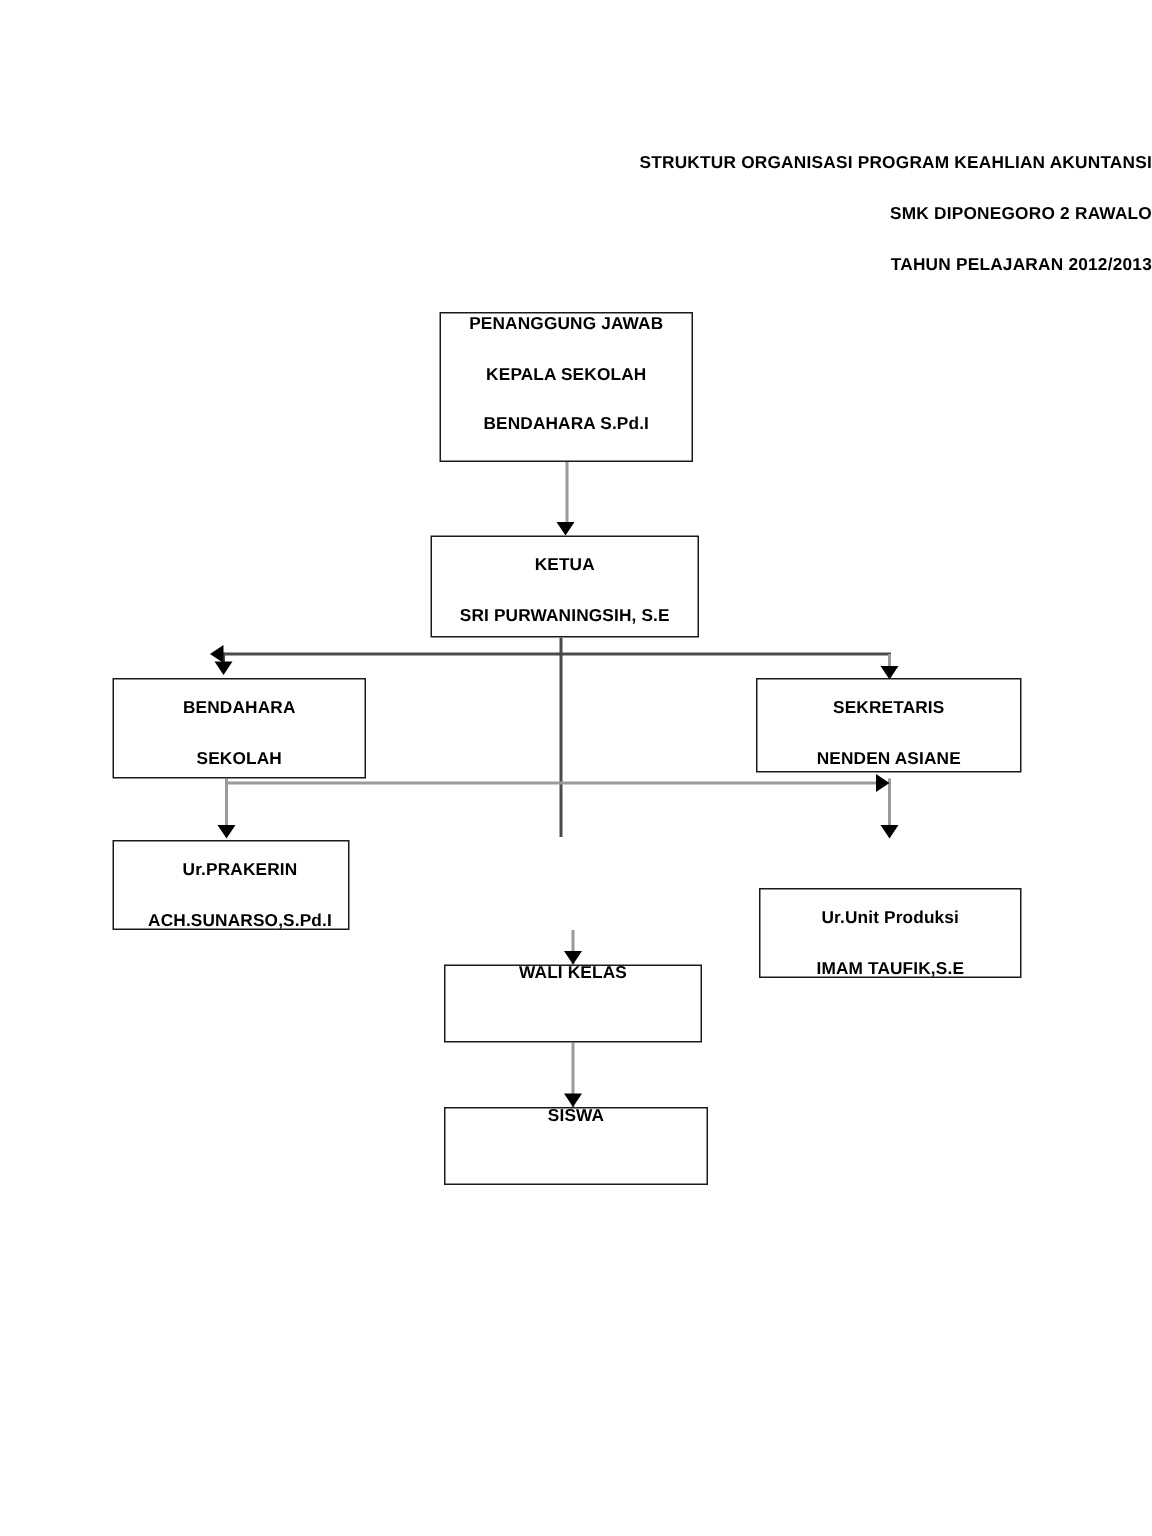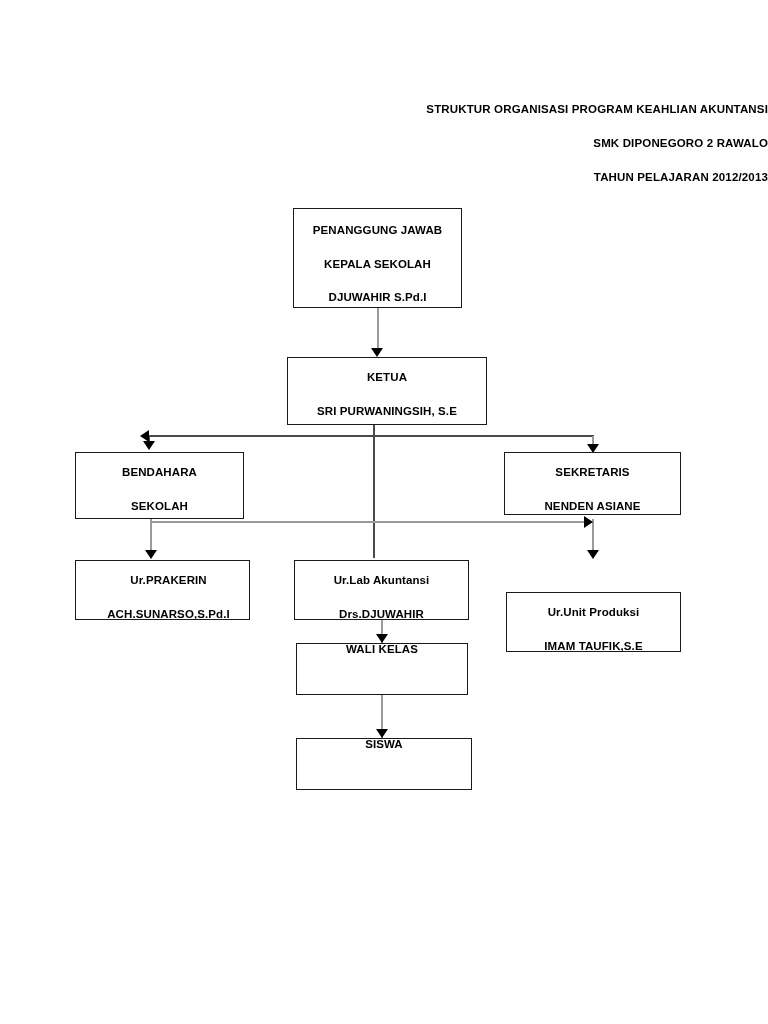--- a/index.html
+++ b/index.html
@@ -42,21 +42,21 @@
     text-align: center;
     z-index: 3;
   }
   .node .ln {
     font-size: 11.5px;
     font-weight: bold;
     letter-spacing: 0.1px;
     white-space: nowrap;
     line-height: 1;
   }
-  .node.pad3 { padding-top: 16px; }
+  .node.pad3 { padding-top: 2px; }
   .node.pad3 .ln { margin-bottom: 22px; }
   .node.pad2 { padding-top: 14px; }
   .node.pad2 .ln { margin-bottom: 22px; }
   .node.pad1 { padding-top: 0; }
 
   
   .vline {
     position: absolute;
     width: 1.6px;
     background: #9a9a9a;
@@ -133,47 +133,43 @@
   <div class="arrow-down" style="left:587px; top:550px;"></div>
 
   <div class="vline" style="left:381px; top:620px; height:24px;"></div>
   <div class="arrow-down" style="left:376px; top:634px;"></div>
   <div class="vline" style="left:381px; top:695px; height:44px;"></div>
   <div class="arrow-down" style="left:376px; top:729px;"></div>
 
   <div class="node pad3" style="left:293px; top:208px; width:169px; height:100px;">
     <div class="ln">PENANGGUNG JAWAB</div>
     <div class="ln">KEPALA SEKOLAH</div>
-    <div class="ln">DJUWAHIR S.Pd.I</div>
+    <div class="ln">BENDAHARA S.Pd.I</div>
   </div>
 
-  <div class="node pad2" style="left:287px; top:357px; width:200px; height:68px;">
+  <div class="node pad2" style="left:287px; top:357px; width:179px; height:68px;">
     <div class="ln">KETUA</div>
     <div class="ln">SRI PURWANINGSIH, S.E</div>
   </div>
 
   <div class="node pad2" style="left:75px; top:452px; width:169px; height:67px;">
     <div class="ln">BENDAHARA</div>
     <div class="ln">SEKOLAH</div>
   </div>
 
   <div class="node pad2" style="left:504px; top:452px; width:177px; height:63px;">
     <div class="ln">SEKRETARIS</div>
     <div class="ln">NENDEN ASIANE</div>
   </div>
 
-  <div class="node pad2" style="left:75px; top:560px; width:175px; height:60px;padding-left:12px;">
+  <div class="node pad2" style="left:75px; top:560px; width:158px; height:60px;padding-left:12px;">
     <div class="ln">Ur.PRAKERIN</div>
     <div class="ln">ACH.SUNARSO,S.Pd.I</div>
   </div>
 
-  <div class="node pad2" style="left:294px; top:560px; width:175px; height:60px;">
-    <div class="ln">Ur.Lab Akuntansi</div>
-    <div class="ln">Drs.DJUWAHIR</div>
-  </div>
 
   <div class="node pad2" style="left:506px; top:560px; width:175px; height:60px;margin-top:32px;">
     <div class="ln">Ur.Unit Produksi</div>
     <div class="ln">IMAM TAUFIK,S.E</div>
   </div>
 
   <div class="node pad1" style="left:296px; top:643px; width:172px; height:52px;">
     <div class="ln">WALI KELAS</div>
   </div>
 

